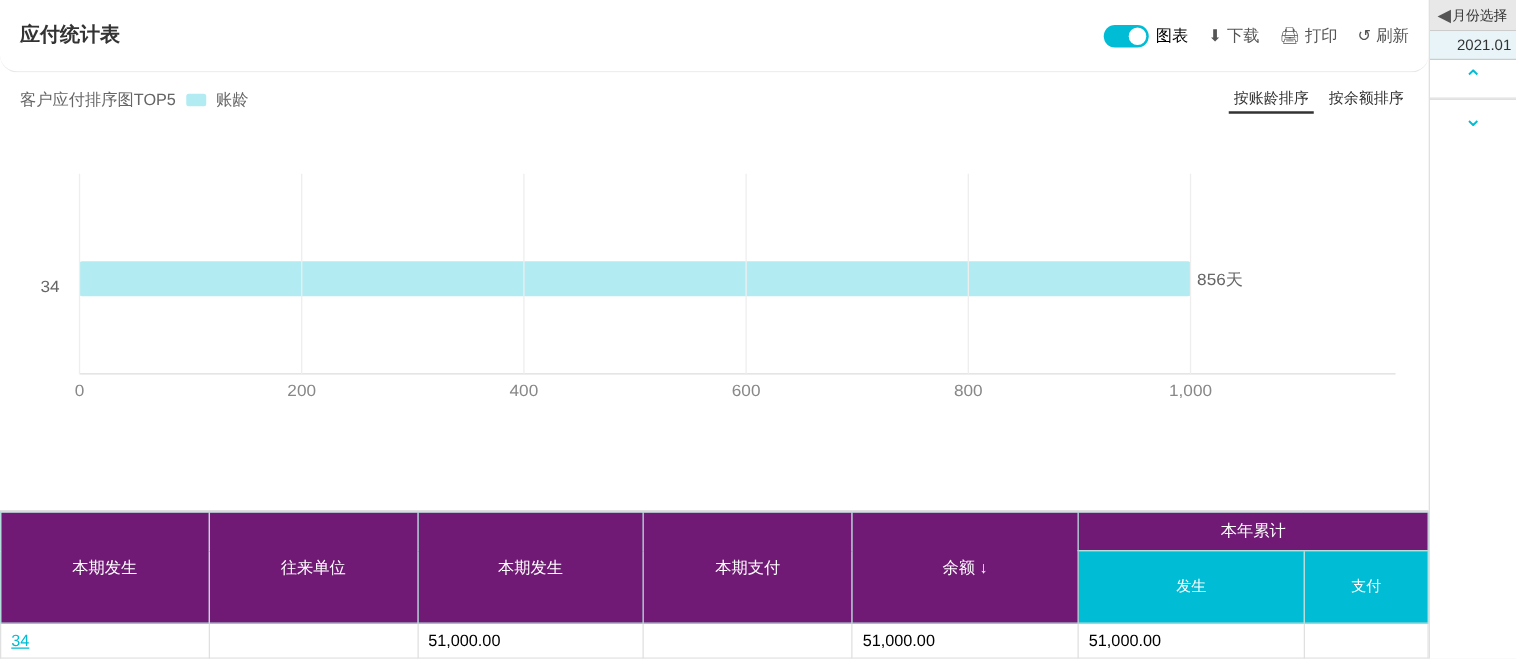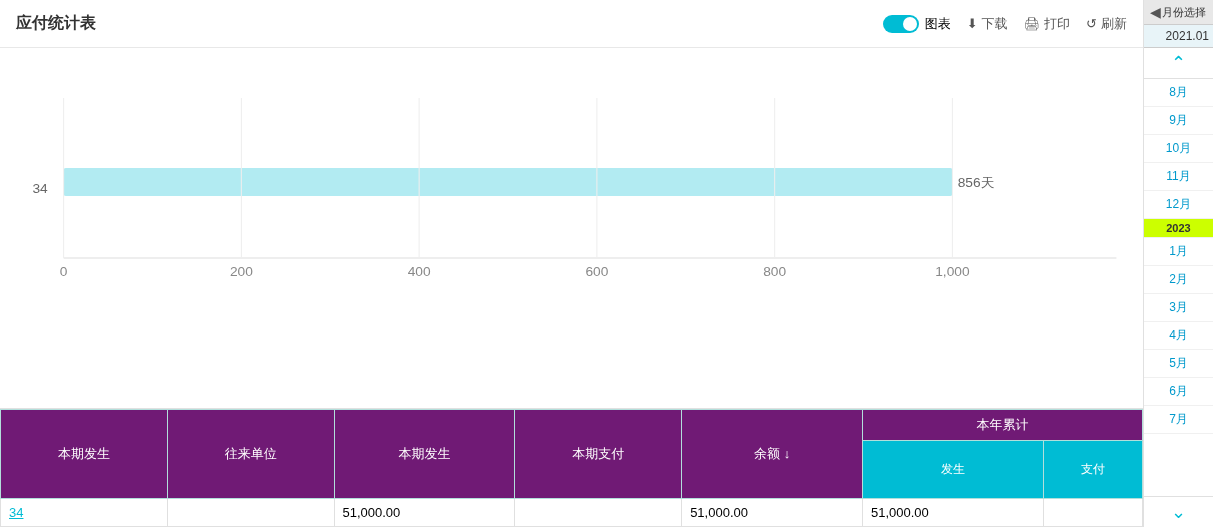--- a/index.html
+++ b/index.html
@@ -3,21 +3,21 @@
   <meta charset="utf-8">
   <style>
     * { box-sizing: border-box; margin: 0; padding: 0; font-family: 'Microsoft YaHei', Arial, sans-serif; font-size: 13px; }
     body { background: #f0f2f5; width: 1213px; height: 527px; overflow: hidden; }
 
     .main-container { display: flex; height: 527px; width: 1213px; background: #f0f2f5; }
 
     .content-area { flex: 1; display: flex; flex-direction: column; background: #fff; }
 
     
-    .header { display: flex; align-items: center; justify-content: space-between; padding: 10px 16px; background: #fff; border-bottom: 1px solid #e8e8e8; height: 48px; }
+    .header { display: flex; align-items: center; justify-content: space-between; padding: 10px 16px; background: #fff; border-bottom: 1px solid #e8e8e8; height: 58px; border-radius: 14px; }
     .header-title { font-size: 16px; font-weight: bold; color: #333; }
     .header-actions { display: flex; align-items: flex-start; gap: 16px; }
     .toggle-container { display: flex; align-items: center; gap: 6px; }
     .toggle { width: 36px; height: 18px; background: #00bcd4; border-radius: 9px; position: relative; cursor: pointer; }
     .toggle-thumb { width: 14px; height: 14px; background: #fff; border-radius: 50%; position: absolute; top: 2px; right: 2px; }
     .action-btn { display: flex; align-items: center; gap: 4px; color: #555; cursor: pointer; font-size: 13px; }
 
     
     .chart-section { flex: 1; padding: 10px 16px; display: flex; flex-direction: column; }
     .chart-header { display: flex; align-items: center; justify-content: space-between; margin-bottom: 8px; }
@@ -78,20 +78,31 @@
           <span>打印</span>
         </div>
         <div class="action-btn">
           <span>↺</span>
           <span>刷新</span>
         </div>
       </div>
     </div>
 
     <div class="chart-section">
+      <div class="chart-header">
+        <div class="chart-legend">
+          <span>客户应付排序图TOP5</span>
+          <div class="legend-color"></div>
+          <span>账龄</span>
+        </div>
+        <div class="chart-sort-btns">
+          <span class="sort-btn active">按账龄排序</span>
+          <span class="sort-btn">按余额排序</span>
+        </div>
+      </div>
 
       <div class="chart-wrapper">
         <svg class="svg-chart" viewBox="0 0 1050 260" preserveAspectRatio="none">
 
           <text x="30" y="135" font-size="12" fill="#666" text-anchor="end">34</text>
 
           <rect x="45" y="110" width="840" height="28" fill="#b2ebf2" rx="2"></rect>
 
           <text x="890" y="129" font-size="12" fill="#666">856天</text>
 
@@ -149,31 +160,15 @@
     </div>
   </div>
 
   <div class="right-sidebar">
     <div class="sidebar-header">
       <span class="sidebar-arrow">◀</span>
       <span class="sidebar-title-text">月份选择</span>
     </div>
     <div class="sidebar-year-input">2021.01</div>
     <div class="scroll-up-btn">⌃</div>
-    <div class="month-list" id="month-list">
-
-    <div class="month-item">8月</div>
-        <div class="month-item">9月</div>
-        <div class="month-item">10月</div>
-        <div class="month-item">11月</div>
-        <div class="month-item">12月</div>
-        <div class="month-item year-badge">2023</div>
-        <div class="month-item">1月</div>
-        <div class="month-item">2月</div>
-        <div class="month-item">3月</div>
-        <div class="month-item">4月</div>
-        <div class="month-item">5月</div>
-        <div class="month-item">6月</div>
-        <div class="month-item">7月</div>
-      </div>
     <div class="scroll-down-btn">⌄</div>
   </div>
 </div>
 
 </body></html>

